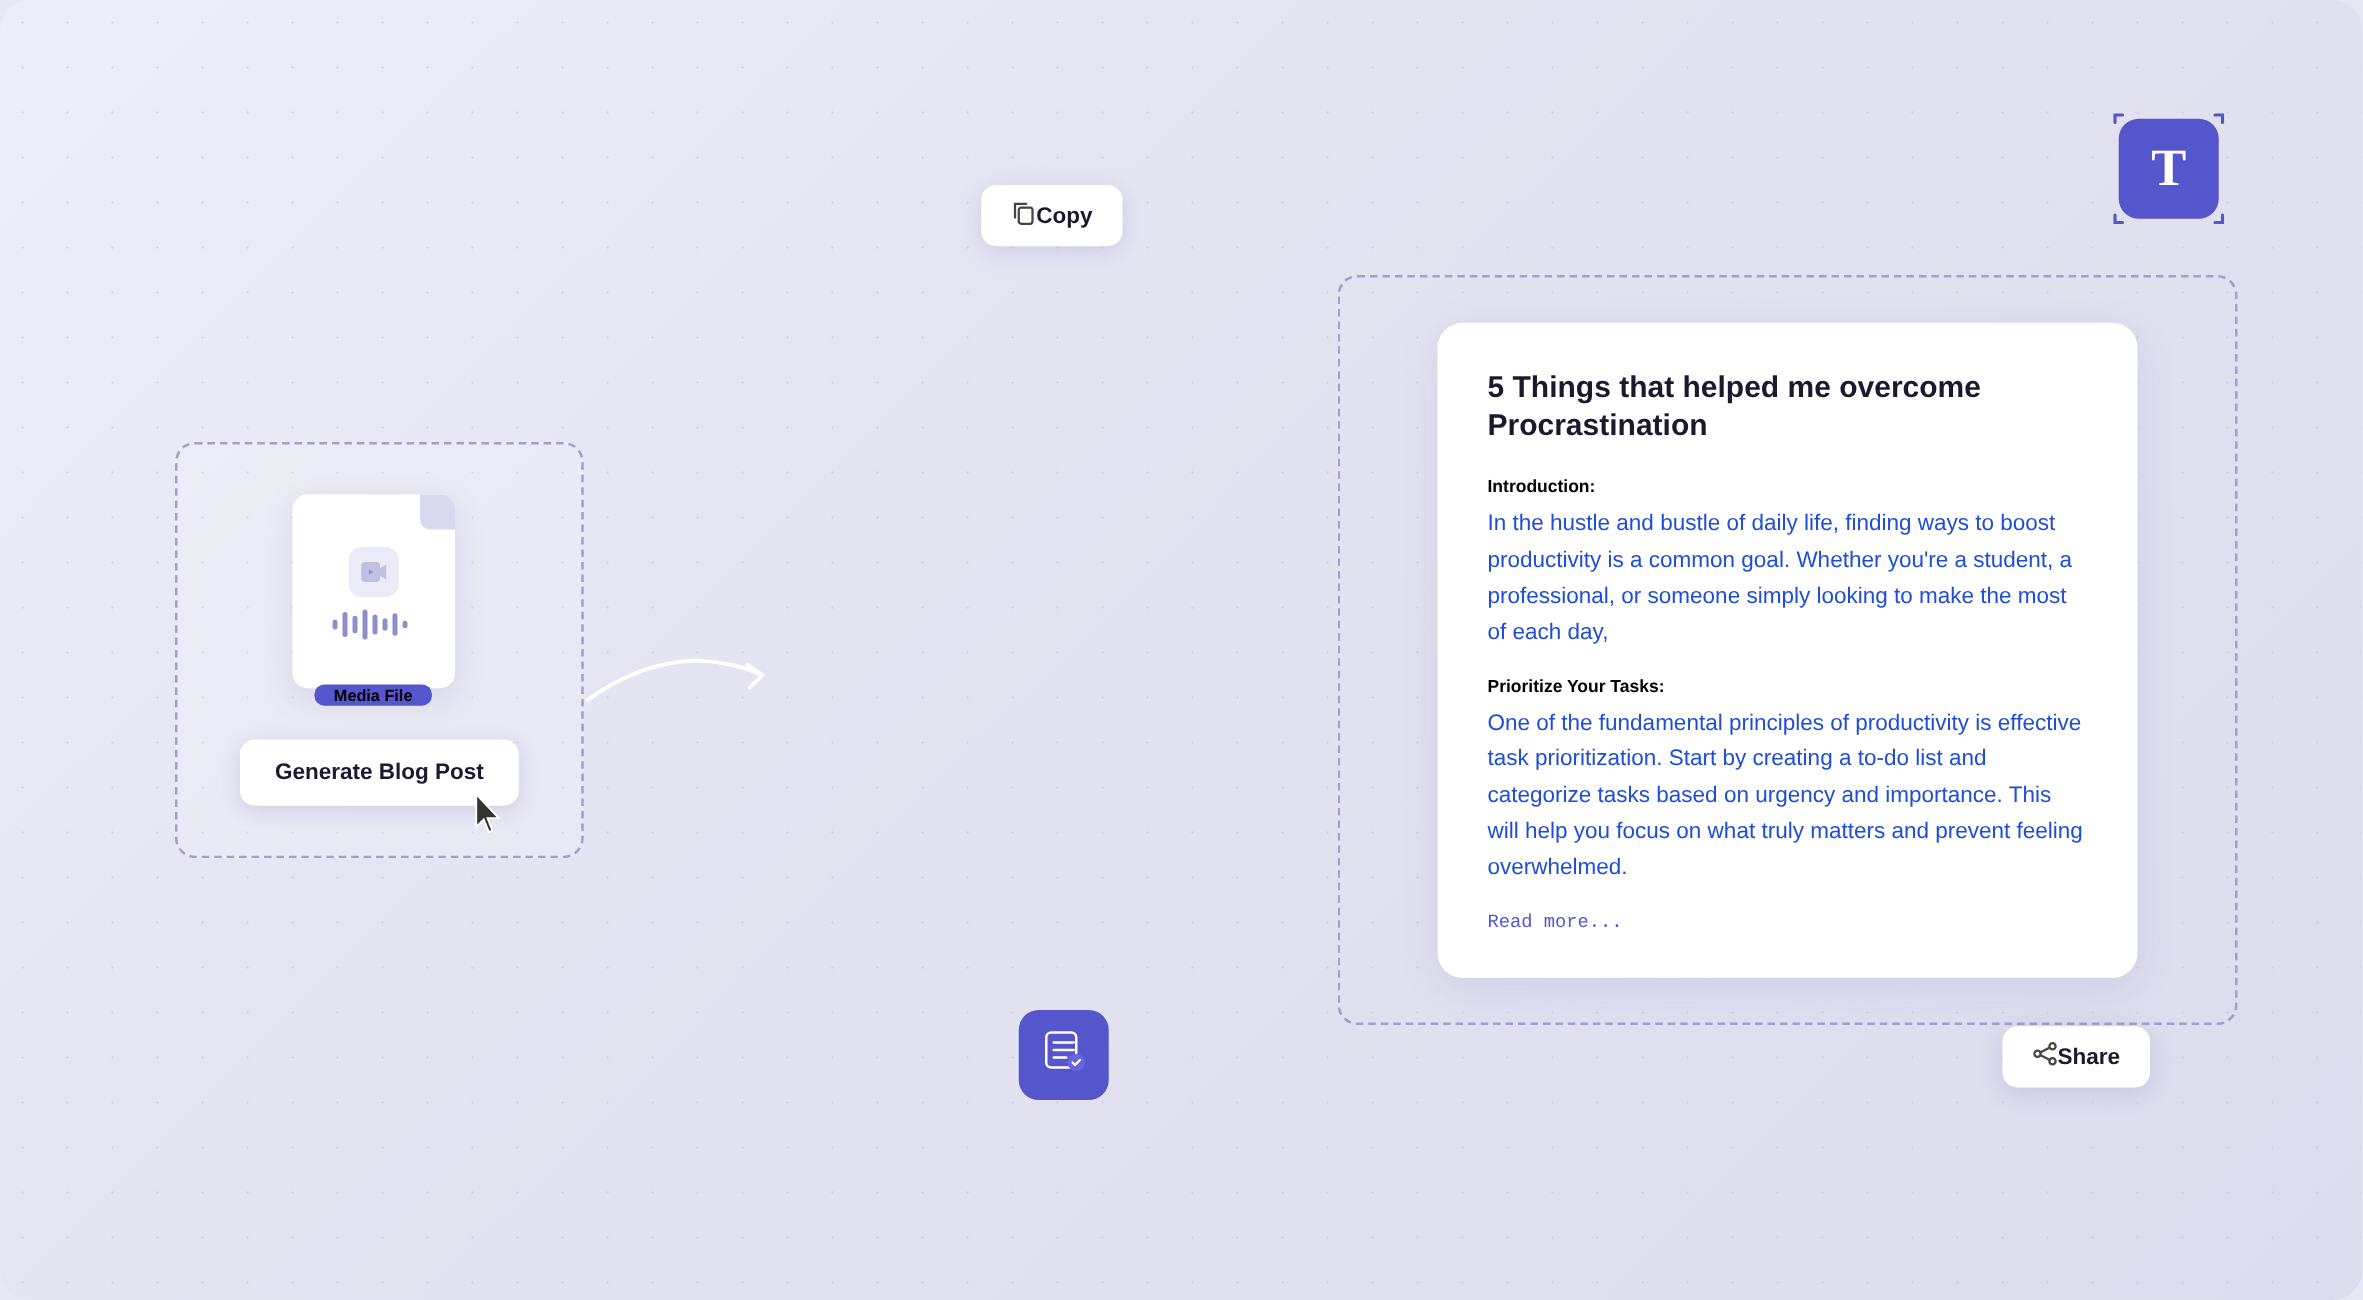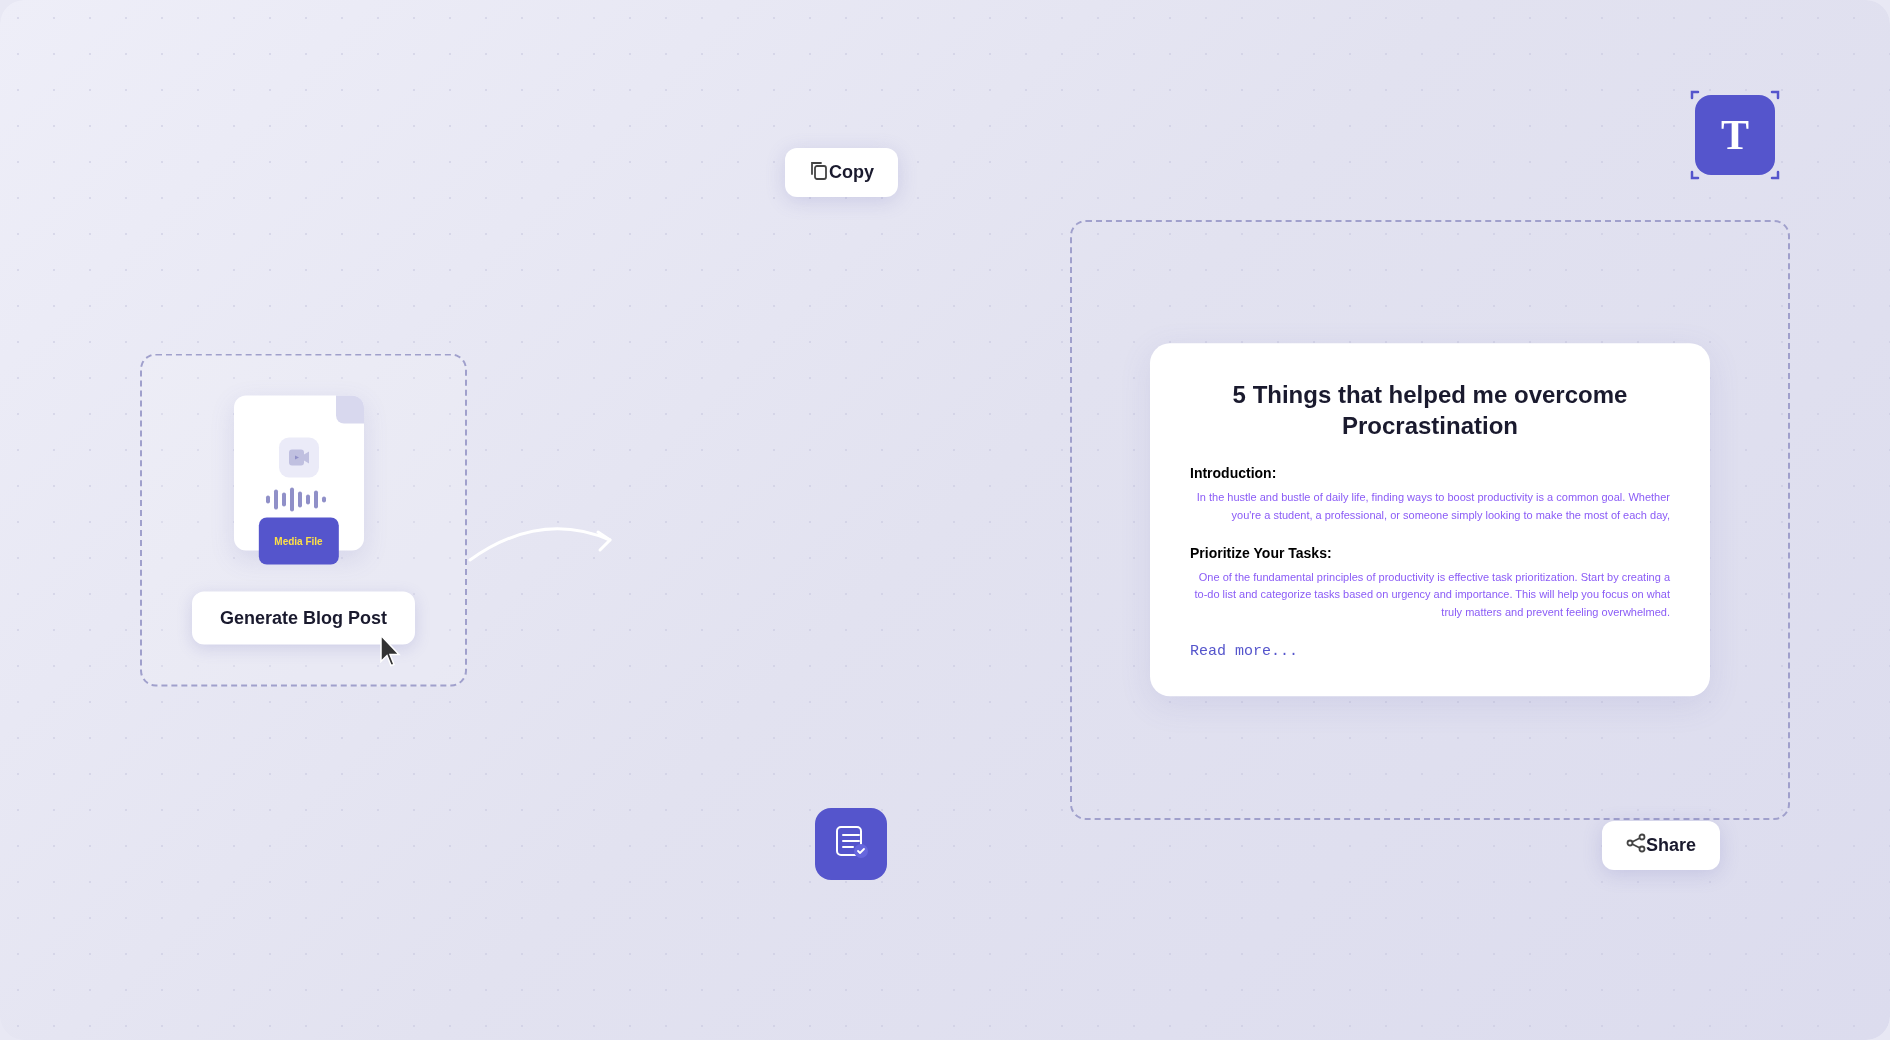--- a/index.html
+++ b/index.html
@@ -114,24 +114,24 @@
       font-size: 18px;
       letter-spacing: 2px;
     }
 
     .media-label {
       position: absolute;
       bottom: -14px;
       left: 50%;
       transform: translateX(-50%);
       background: #5555cc;
-      color: #fde047;
-      font-size: 10px;
+      color: #000000;
+      font-size: 13px;
       font-weight: 700;
-      padding: 18px 16px;
+      padding: 1px 16px;
       border-radius: 8px;
       white-space: nowrap;
     }
 
     
     .generate-btn {
       background: white;
       border: none;
       border-radius: 12px;
       padding: 16px 28px;
@@ -180,36 +180,34 @@
       box-shadow: 0 8px 32px rgba(100,100,180,0.12);
       z-index: 2;
     }
 
     .blog-title {
       font-size: 24px;
       font-weight: 800;
       color: #1a1a2e;
       line-height: 1.3;
       margin-bottom: 24px;
-      text-align: center;
     }
 
     .blog-section-title {
       font-size: 14px;
       font-weight: 700;
       color: #000000;
       margin-bottom: 8px;
     }
 
     .blog-text {
-      font-size: 11px;
-      color: #8b5cf6;
+      font-size: 18px;
+      color: #1d4ed8;
       line-height: 1.6;
       margin-bottom: 20px;
-      text-align: right;
     }
 
     .read-more {
       color: #5555cc;
       font-size: 15px;
       font-weight: 500;
       cursor: pointer;
       text-decoration: none;
       font-family: Liberation Mono, monospace;
     }

